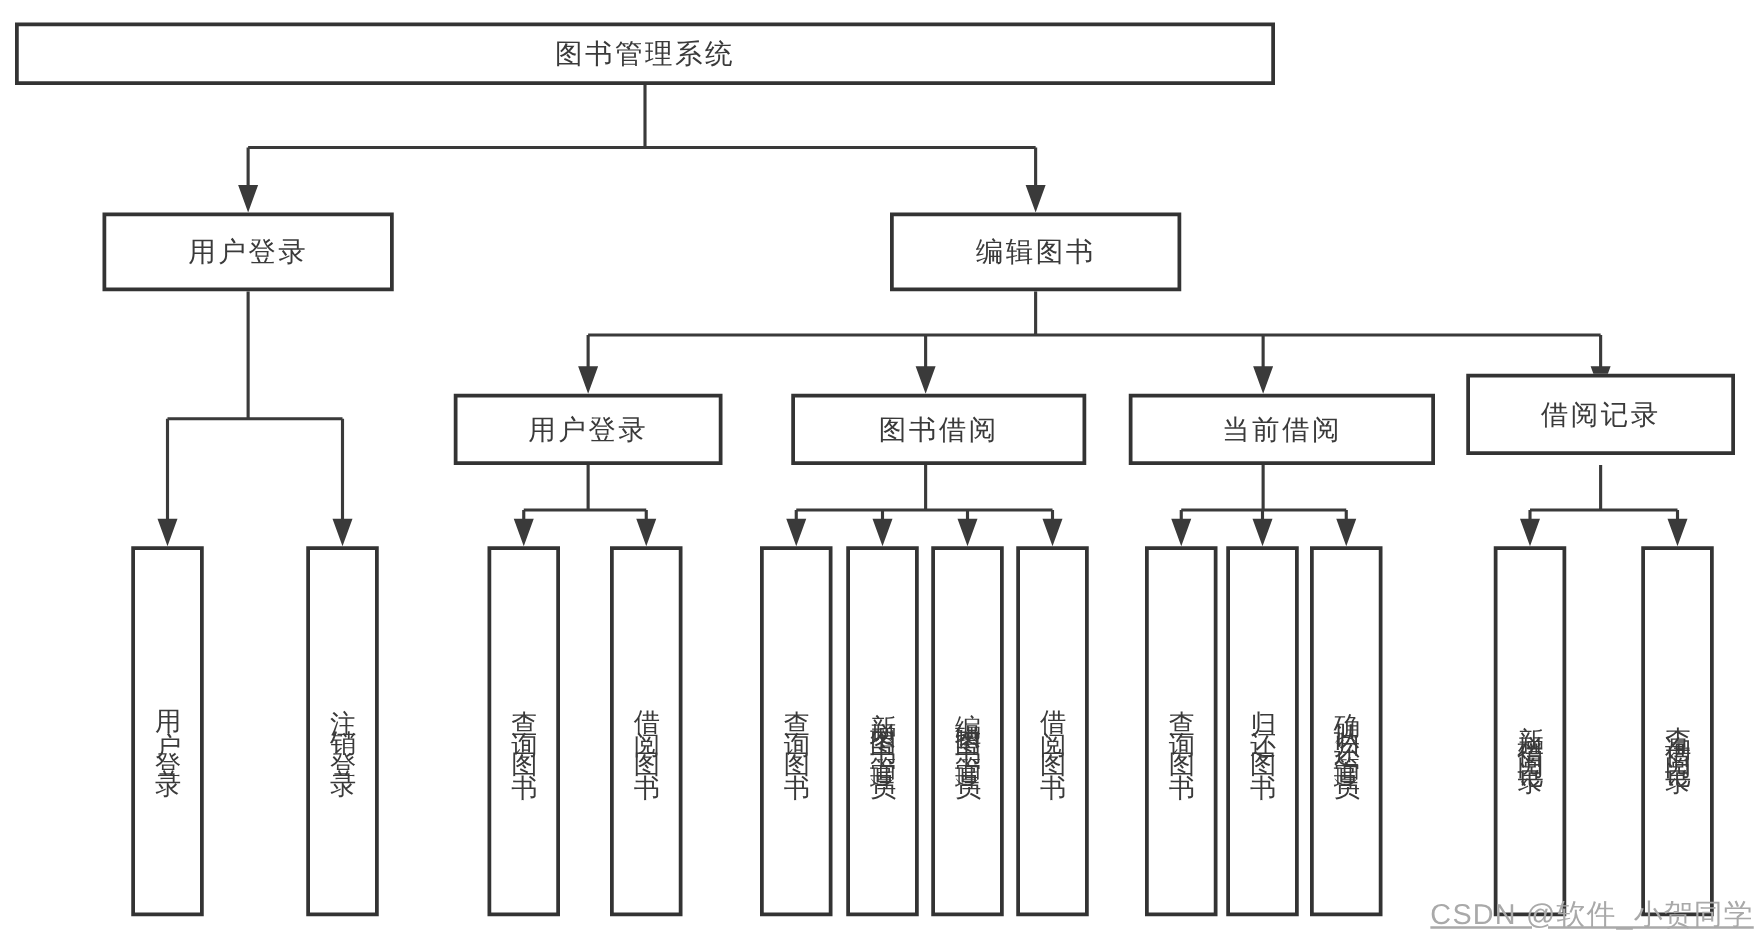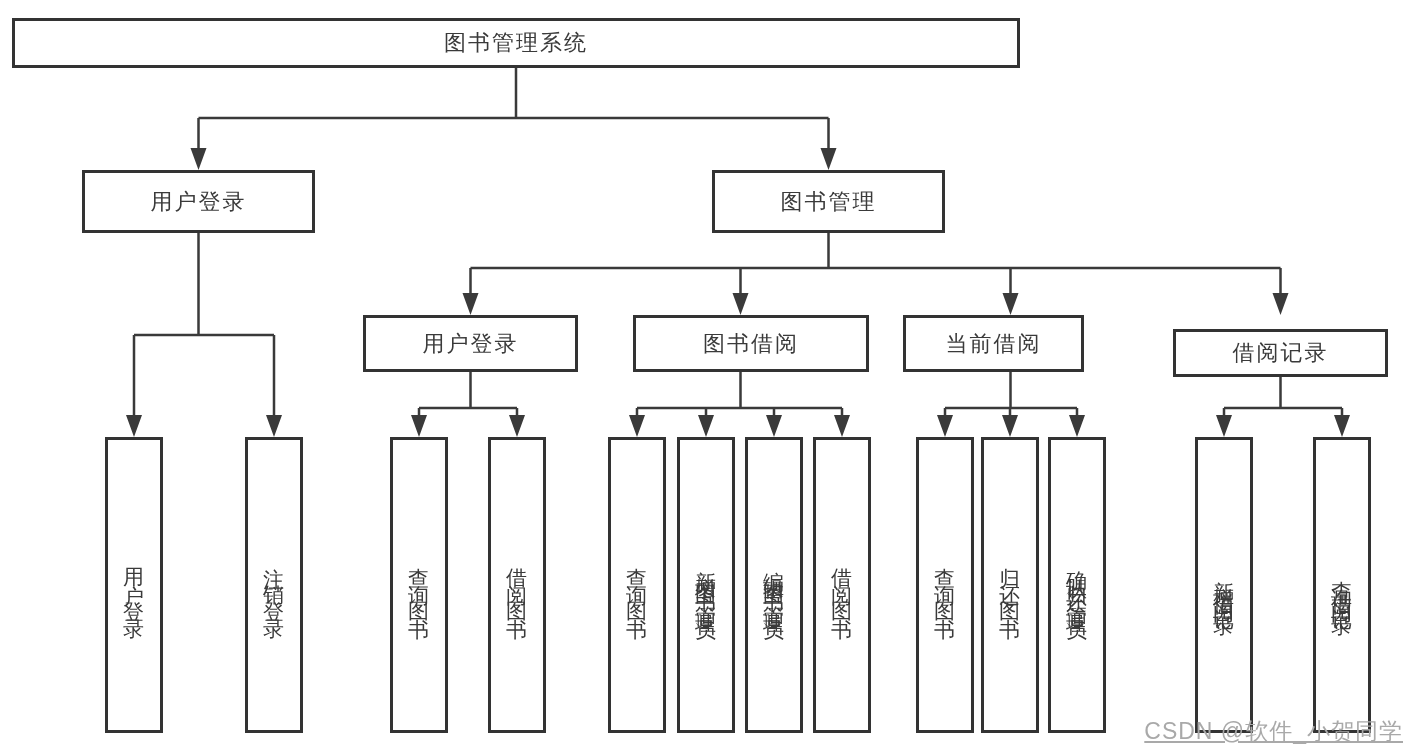--- a/index.html
+++ b/index.html
@@ -109,33 +109,33 @@
   </svg>
 
   <div class="box" style="left:12px; top:18px; width:1008px; height:50px;">
     <span>图书管理系统</span>
   </div>
 
   <div class="box" style="left:82px; top:170px; width:233px; height:63px;">
     <span>用户登录</span>
   </div>
   <div class="box" style="left:712px; top:170px; width:233px; height:63px;">
-    <span>图书管理</span>
+    <span>编辑图书</span>
   </div>
 
   <div class="box" style="left:363px; top:315px; width:215px; height:57px;">
     <span>用户登录</span>
   </div>
   <div class="box" style="left:633px; top:315px; width:236px; height:57px;">
     <span>图书借阅</span>
   </div>
-  <div class="box" style="left:903px; top:315px; width:181px; height:57px;">
+  <div class="box" style="left:903px; top:315px; width:245px; height:57px;">
     <span>当前借阅</span>
   </div>
-  <div class="box" style="left:1173px; top:329px; width:215px; height:48px;">
+  <div class="box" style="left:1173px; top:299px; width:215px; height:65px;">
     <span>借阅记录</span>
   </div>
 
   <div class="box leaf" style="left:105px; top:437px; width:58px; height:296px;">
     <span class="v-label loose">用户登录</span>
   </div>
   <div class="box leaf" style="left:245px; top:437px; width:58px; height:296px;">
     <span class="v-label loose">注销登录</span>
   </div>
 

